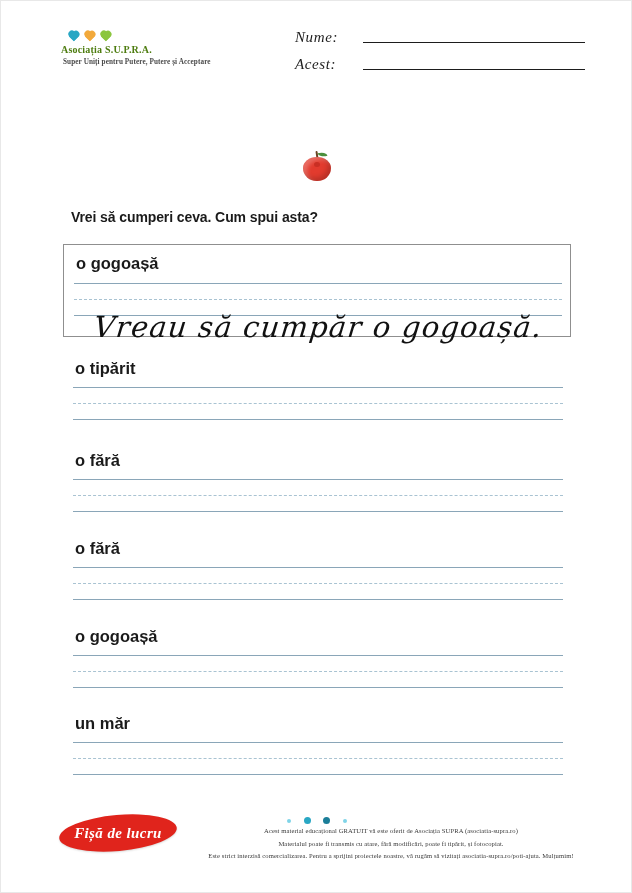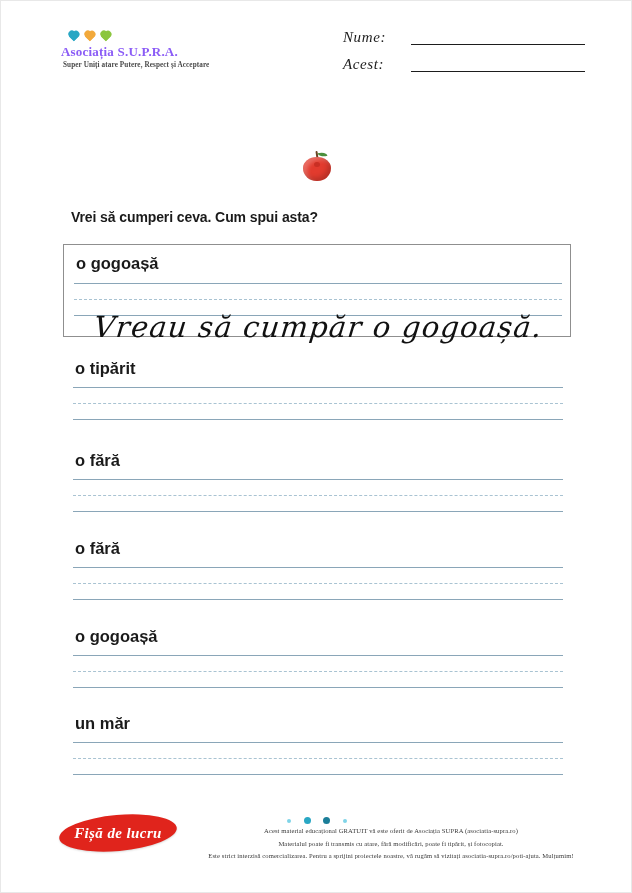--- a/index.html
+++ b/index.html
@@ -63,23 +63,23 @@
   .heart:before { left: 6.5px; transform: rotate(-45deg); transform-origin: 0 100%; }
   .heart:after  { left: 0;     transform: rotate(45deg);  transform-origin: 100% 100%; }
 
   .logo-row {
     display: flex;
     align-items: flex-end;
     gap: 5px;
   }
   .logo-name {
     font-family: "Liberation Serif", serif;
-    font-size: 13px;
-    font-weight: bold;
-    color: #8b5cf6;
+    font-size: 10px;
+    font-weight: bold;
+    color: #4d7c0f;
     letter-spacing: 0.2px;
     line-height: 1;
   }
   .logo-tag {
     font-family: "Liberation Serif", serif;
     font-size: 7.2px;
     font-weight: bold;
     color: #4a4a4a;
     letter-spacing: 0.1px;
     margin-top: 3px;
@@ -88,23 +88,22 @@
   }
 
   .fields {
     position: absolute;
     right: 48px;
     top: 28px;
     width: 290px;
   }
   .field-row {
     display: flex;
-    align-items: center;
+    align-items: flex-start;
     margin-bottom: 10px;
-    margin-left: 48px;
   }
   .field-label {
     font-family: "Liberation Serif", serif;
     font-style: italic;
     font-size: 15px;
     color: #1d1d1d;
     width: 68px;
     letter-spacing: 0.6px;
   }
   .field-line {
@@ -315,21 +314,21 @@
 
     <div class="logo-block">
       <div class="hearts">
         <span class="heart" style="color:#29a7c4"></span>
         <span class="heart" style="color:#f2a93b"></span>
         <span class="heart" style="color:#8cc63f"></span>
       </div>
       <div class="logo-row">
         <span class="logo-name">Asociația S.U.P.R.A.</span>
       </div>
-      <div class="logo-tag">Super Uniți atare Putere, Respect și Acceptare</div>
+      <div class="logo-tag">Super Uniți pentru Putere, Putere și Acceptare</div>
     </div>
 
     <div class="fields">
       <div class="field-row">
         <span class="field-label">Nume:</span>
         <span class="field-line"></span>
       </div>
       <div class="field-row">
         <span class="field-label">Acest:</span>
         <span class="field-line"></span>

